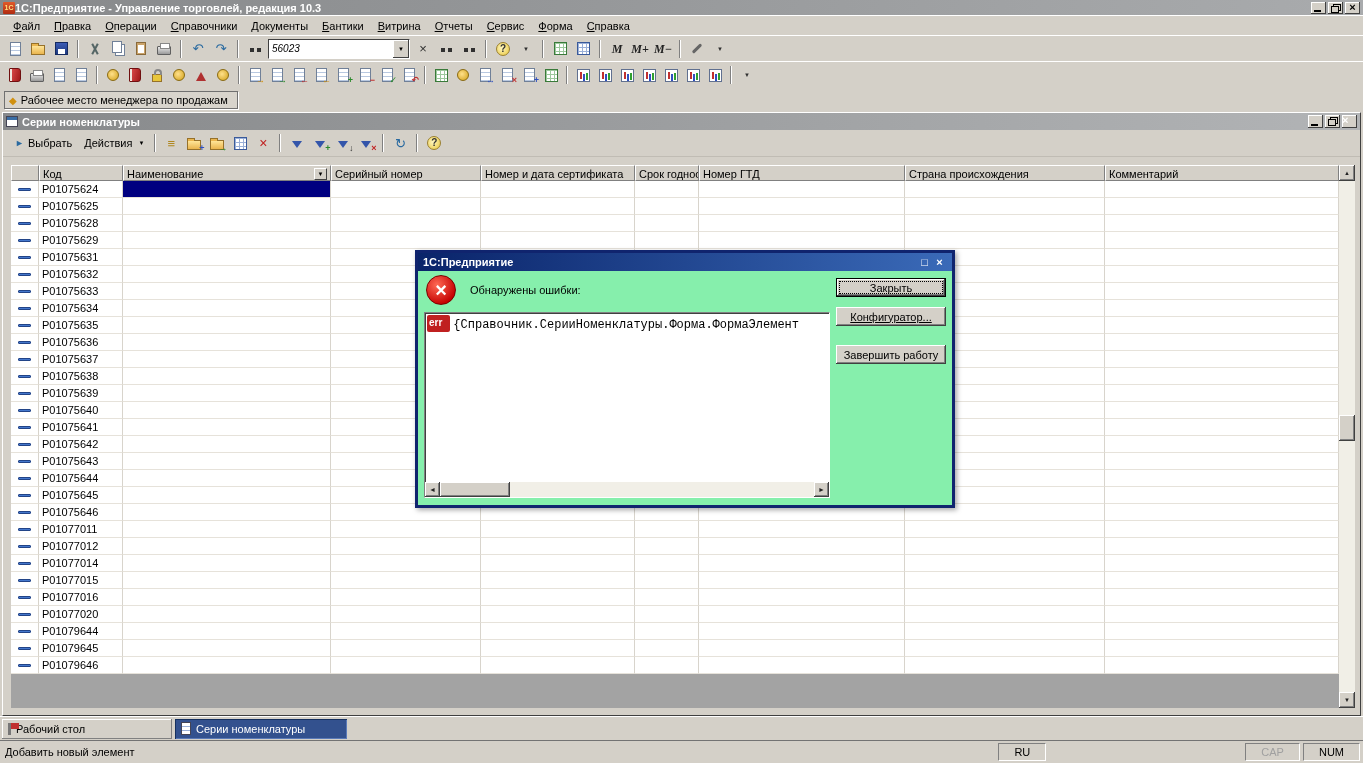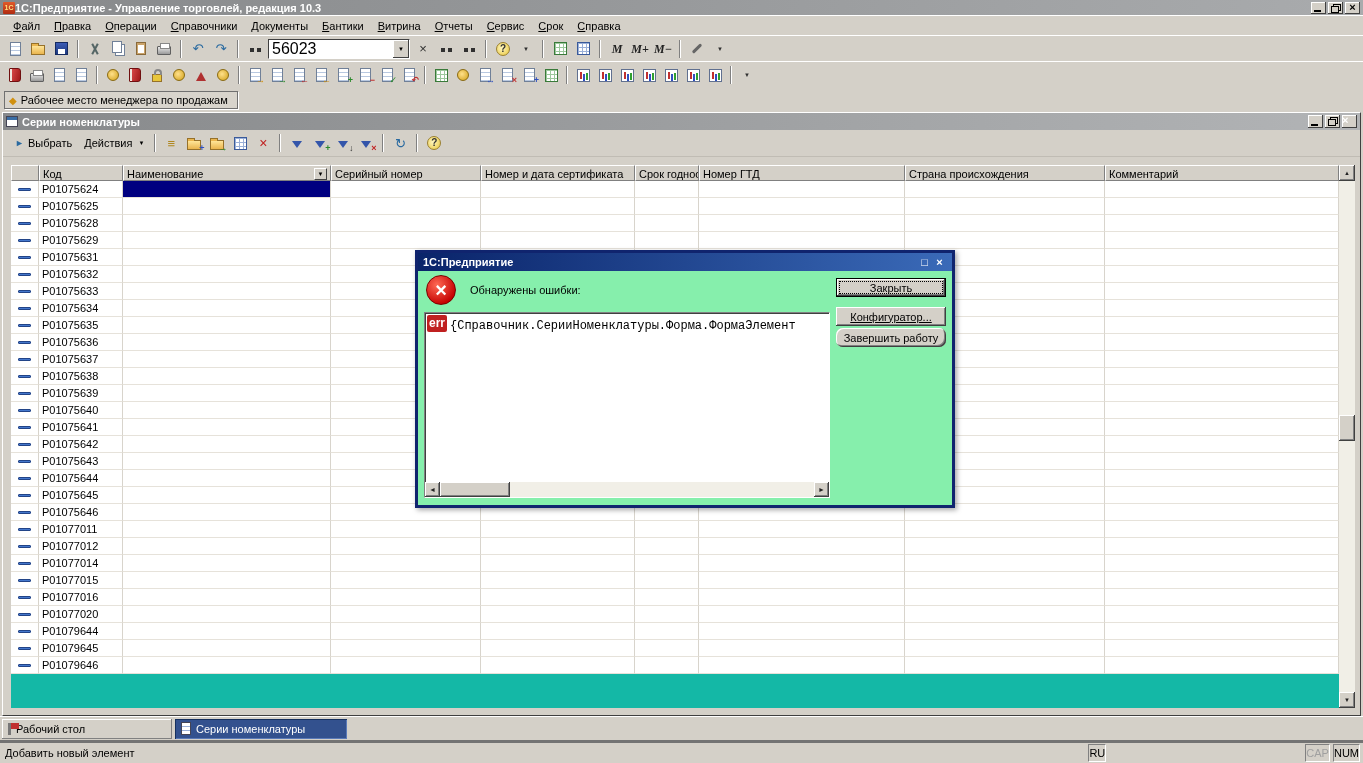--- a/index.html
+++ b/index.html
@@ -66,21 +66,21 @@
   .sh-lock::before { content:""; position:absolute; left:1px; top:-6px; width:4px; height:4px; border:2px solid #888; border-bottom:none; border-radius:4px 4px 0 0; }
   .sh-flag { width:0; height:0; border-left:5px solid transparent; border-right:5px solid transparent; border-bottom:9px solid #b03030; margin-top:2px; }
   .sh-funnel { width:0; height:0; border-left:5px solid transparent; border-right:5px solid transparent; border-top:7px solid #3355aa; margin-top:2px; }
   .sh-tool { width:12px; height:3px; background:#666; border-radius:2px; transform:rotate(-45deg); }
   .sh-help { width:14px; height:14px; border-radius:50%; background:radial-gradient(circle at 5px 5px,#fff6c0,#e8c63a); border:1px solid #9a8030;
              font-weight:bold; font-size:10px; color:#333; }
 
   
   .combo { width:142px; height:20px; background:#fff; border:1px solid; border-color:#404040 #fff #fff #404040;
            display:inline-flex; align-items:center; margin:0 2px; flex:none; }
-  .combo-text { flex:1; padding-left:3px; font-size:16px; }
+  .combo-text { flex:1; padding-left:3px; font-size:10px;font-style:italic; }
   .combo-btn { width:16px; height:18px; background:#d4d0c8; box-shadow: inset -1px -1px 0 #404040, inset 1px 1px 0 #fff;
                font-size:6px; display:flex; align-items:center; justify-content:center; }
 
   
   .ws-row { height:24px; display:flex; align-items:center; padding-left:4px; }
   .ws-label { display:inline-flex; align-items:center; gap:4px; border:1px solid #707070; background:#d8d4cc; padding:2px 9px 2px 4px; box-shadow:1px 1px 0 #fff; }
   .ws-icon { color:#d09010; font-size:10px; }
 
   
   .child { margin:0 2px; height:604px; border:1px solid; border-color:#fff #404040 #404040 #fff; background:#d4d0c8; position:relative; }
@@ -94,21 +94,21 @@
   .flatbtn { display:inline-flex; align-items:center; gap:4px; height:20px; padding:1px 6px; white-space:nowrap; }
   .dd { font-size:6px; margin-left:2px; }
 
   
   .table { position:relative; width:1344px; margin:8px 0 0 8px; height:543px; background:#d4d0c8; }
   .grid-row { display:grid; grid-template-columns:28px 84px 208px 150px 154px 64px 206px 200px 234px; width:1328px; }
   .th { height:16px; background:#d4d0c8; border-top:1px solid #fff; border-left:1px solid #fff; border-right:1px solid #808080; border-bottom:1px solid #808080;
         padding:1px 3px 0 3px; white-space:nowrap; overflow:hidden; display:flex; align-items:center; }
   .sortbox { margin-left:auto; width:13px; height:12px; flex:none; background:#d4d0c8; border:1px solid; border-color:#fff #404040 #404040 #fff;
              font-size:6px; display:flex; align-items:center; justify-content:center; }
-  .tbody { background:#14b8a6; width:1328px; height:527px; overflow:hidden; }
+  .tbody { background:#a3a3a3; width:1328px; height:527px; overflow:hidden; }
   .trow { height:17px; }
   .td { border-right:1px solid #d8d4cc; border-bottom:1px solid #e6e2da; padding:1px 3px 0 3px; white-space:nowrap; overflow:hidden;
         font-size:11px; line-height:14px; background:#fff; }
   .td.c0 { display:flex; align-items:center; justify-content:center; padding:0; }
   .rowdash { width:13px; height:3px; background:#4477cc; border:1px solid #224488; border-radius:1px; }
   .selcell { background:#000080 !important; }
 
   
   .vscroll { position:absolute; right:0; top:0; width:16px; height:543px; background:#f1efe7; }
   .sb-btn { width:16px; height:16px; background:#d4d0c8; box-shadow: inset -1px -1px 0 #404040, inset 1px 1px 0 #fff, inset -2px -2px 0 #808080;
@@ -119,48 +119,48 @@
 
   
   .taskrow { height:24px; display:flex; align-items:center; gap:3px; padding:1px 2px; border-top:1px solid #fff; }
   .task-tab { display:inline-flex; align-items:center; gap:5px; width:170px; height:20px; padding:0 6px;
               background:#d4d0c8; box-shadow: inset -1px -1px 0 #808080, inset 1px 1px 0 #fff; white-space:nowrap; overflow:hidden; }
   .task-tab.active { background:#33518e; color:#fff; box-shadow: inset 1px 1px 0 #16305e, inset -1px -1px 0 #5a7ab8; width:172px; }
   .flagicon { width:3px; height:12px; background:#777; position:relative; flex:none; }
   .flagicon::before { content:""; position:absolute; left:3px; top:0; width:8px; height:6px; background:#c03030; }
   .docicon { width:10px; height:13px; background:repeating-linear-gradient(to bottom,#fff 0 3px,#9ab0d8 3px 4px); border:1px solid #445; flex:none; }
 
-  .statusbar { height:23px; display:flex; align-items:center; padding:0 3px; border-top:3px solid #737373; }
+  .statusbar { height:23px; display:flex; align-items:center; padding:0 3px; border-top:1px solid #737373; }
   .status-hint { flex:1; padding-left:2px; }
-  .status-cell { border:1px solid; border-color:#808080 #fff #fff #808080; padding:2px 0; margin-left:3px; }
+  .status-cell { border:1px solid; border-color:#808080 #fff #fff #808080; padding:2px 15px; margin-left:3px; }
   .status-gap { width:196px; }
   .cap { color:#a0a0a0; }
 
   
   .dialog { position:absolute; left:415px; top:250px; width:540px; height:258px; background:#86efac;
             border:3px solid #10246e; z-index:100; box-shadow:2px 2px 5px rgba(0,0,0,0.35); }
   .dlg-title { height:18px; background:linear-gradient(90deg,#0a246a,#3a6ab8); color:#fff; font-weight:bold;
                display:flex; align-items:center; padding:0 5px; }
   .dlg-title-text { flex:1; }
   .dlg-wb { width:15px; height:14px; color:#fff; font-size:11px; line-height:14px; text-align:center; font-weight:bold; }
   .err-icon { position:absolute; left:8px; top:22px; width:30px; height:30px; border-radius:50%;
               background:radial-gradient(circle at 10px 9px,#ff6a55,#c40000 75%); border:1px solid #7a0000;
               color:#fff; font-size:20px; font-weight:bold; line-height:28px; text-align:center; }
   .dlg-msg { position:absolute; left:52px; top:31px; }
   .btn3d { position:absolute; left:418px; width:110px; height:19px; background:#d4d0c8; font-size:11px;
            font-family:"Liberation Sans",sans-serif; box-shadow: inset -1px -1px 0 #404040, inset 1px 1px 0 #fff, inset -2px -2px 0 #808080; border:none; }
   .btn3d.default { border:1px solid #000; outline:1px dotted #000; outline-offset:-4px; }
-  .b1 { top:25px; } .b2 { top:54px;text-decoration:underline; } .b3 { top:75px;border-radius:7px; }
+  .b1 { top:25px; } .b2 { top:54px;text-decoration:underline; } .b3 { top:92px; }
   .dlg-text { position:absolute; left:6px; top:59px; width:406px; height:186px; background:#fff;
               border:1px solid; border-color:#808080 #fff #fff #808080; box-shadow: inset 1px 1px 0 #404040; overflow:hidden; }
   .eline { font-family:"Liberation Mono","DejaVu Sans Mono",monospace; font-size:12px; line-height:16px; white-space:pre; padding-left:2px; }
   .eline.first { padding-top:2px; }
   .l2 { padding-left:40px; }
-  .errbadge { display:inline-block; background:#c02020; color:#fff; font-family:"Liberation Sans",sans-serif; font-size:12px; font-weight:bold;
-              padding:0 2px 1px 2px; border-radius:2px; margin-right:3px; vertical-align:2px; }
+  .errbadge { display:inline-block; background:#c02020; color:#fff; font-family:"Liberation Sans",sans-serif; font-size:10px; font-weight:bold;
+              padding:0 8px 1px 2px; border-radius:2px; margin-right:3px; vertical-align:2px; }
   .hscroll { position:absolute; left:0; right:0; bottom:0; height:15px; background:#f1efe7; display:flex; align-items:center; }
   .hscroll .sb-btn { width:15px; height:15px; font-size:7px; }
   .hthumb { width:70px; height:15px; background:#d4d0c8; box-shadow: inset -1px -1px 0 #404040, inset 1px 1px 0 #fff, inset -2px -2px 0 #808080; }
   .hsp { flex:1; }
 </style>
 </head>
 <body>
 
 <div class="screen">
 
@@ -177,21 +177,21 @@
   <div class="menubar" id="menubar">
       <span class="menu-item">Файл</span>
       <span class="menu-item">Правка</span>
       <span class="menu-item">Операции</span>
       <span class="menu-item">Справочники</span>
       <span class="menu-item">Документы</span>
       <span class="menu-item">Бантики</span>
       <span class="menu-item">Витрина</span>
       <span class="menu-item">Отчеты</span>
       <span class="menu-item">Сервис</span>
-      <span class="menu-item">Срок</span>
+      <span class="menu-item">Форма</span>
       <span class="menu-item">Справка</span>
     </div>
 
   <div class="toolbar">
     <span id="tb1a">
         <span class="tbtn">
           <span class="ig sh-doc"></span>
         </span>
         <span class="tbtn">
           <span class="ig sh-folder"></span>

